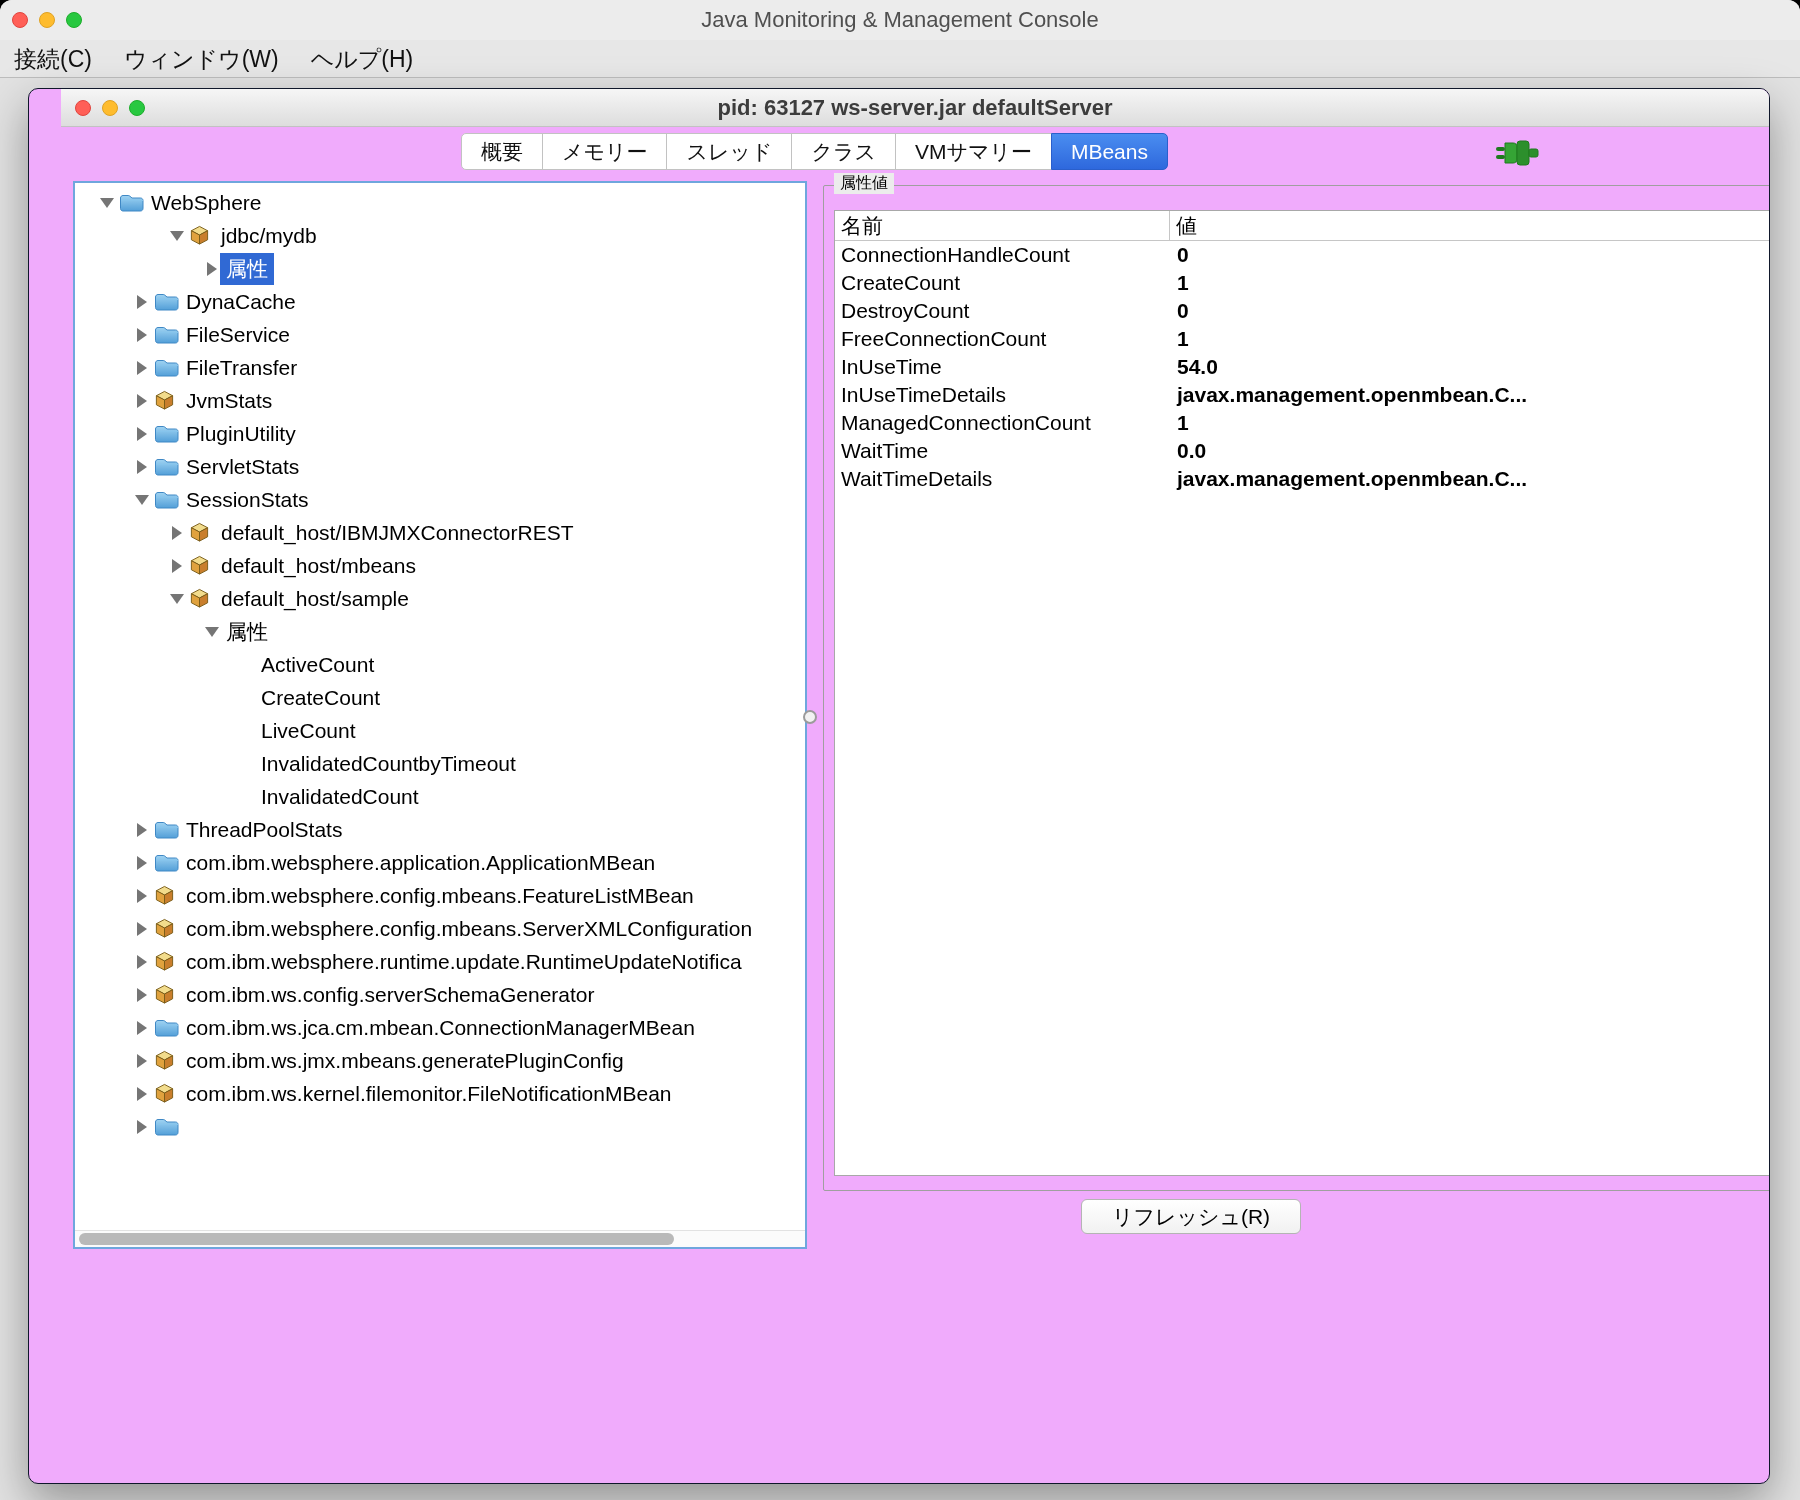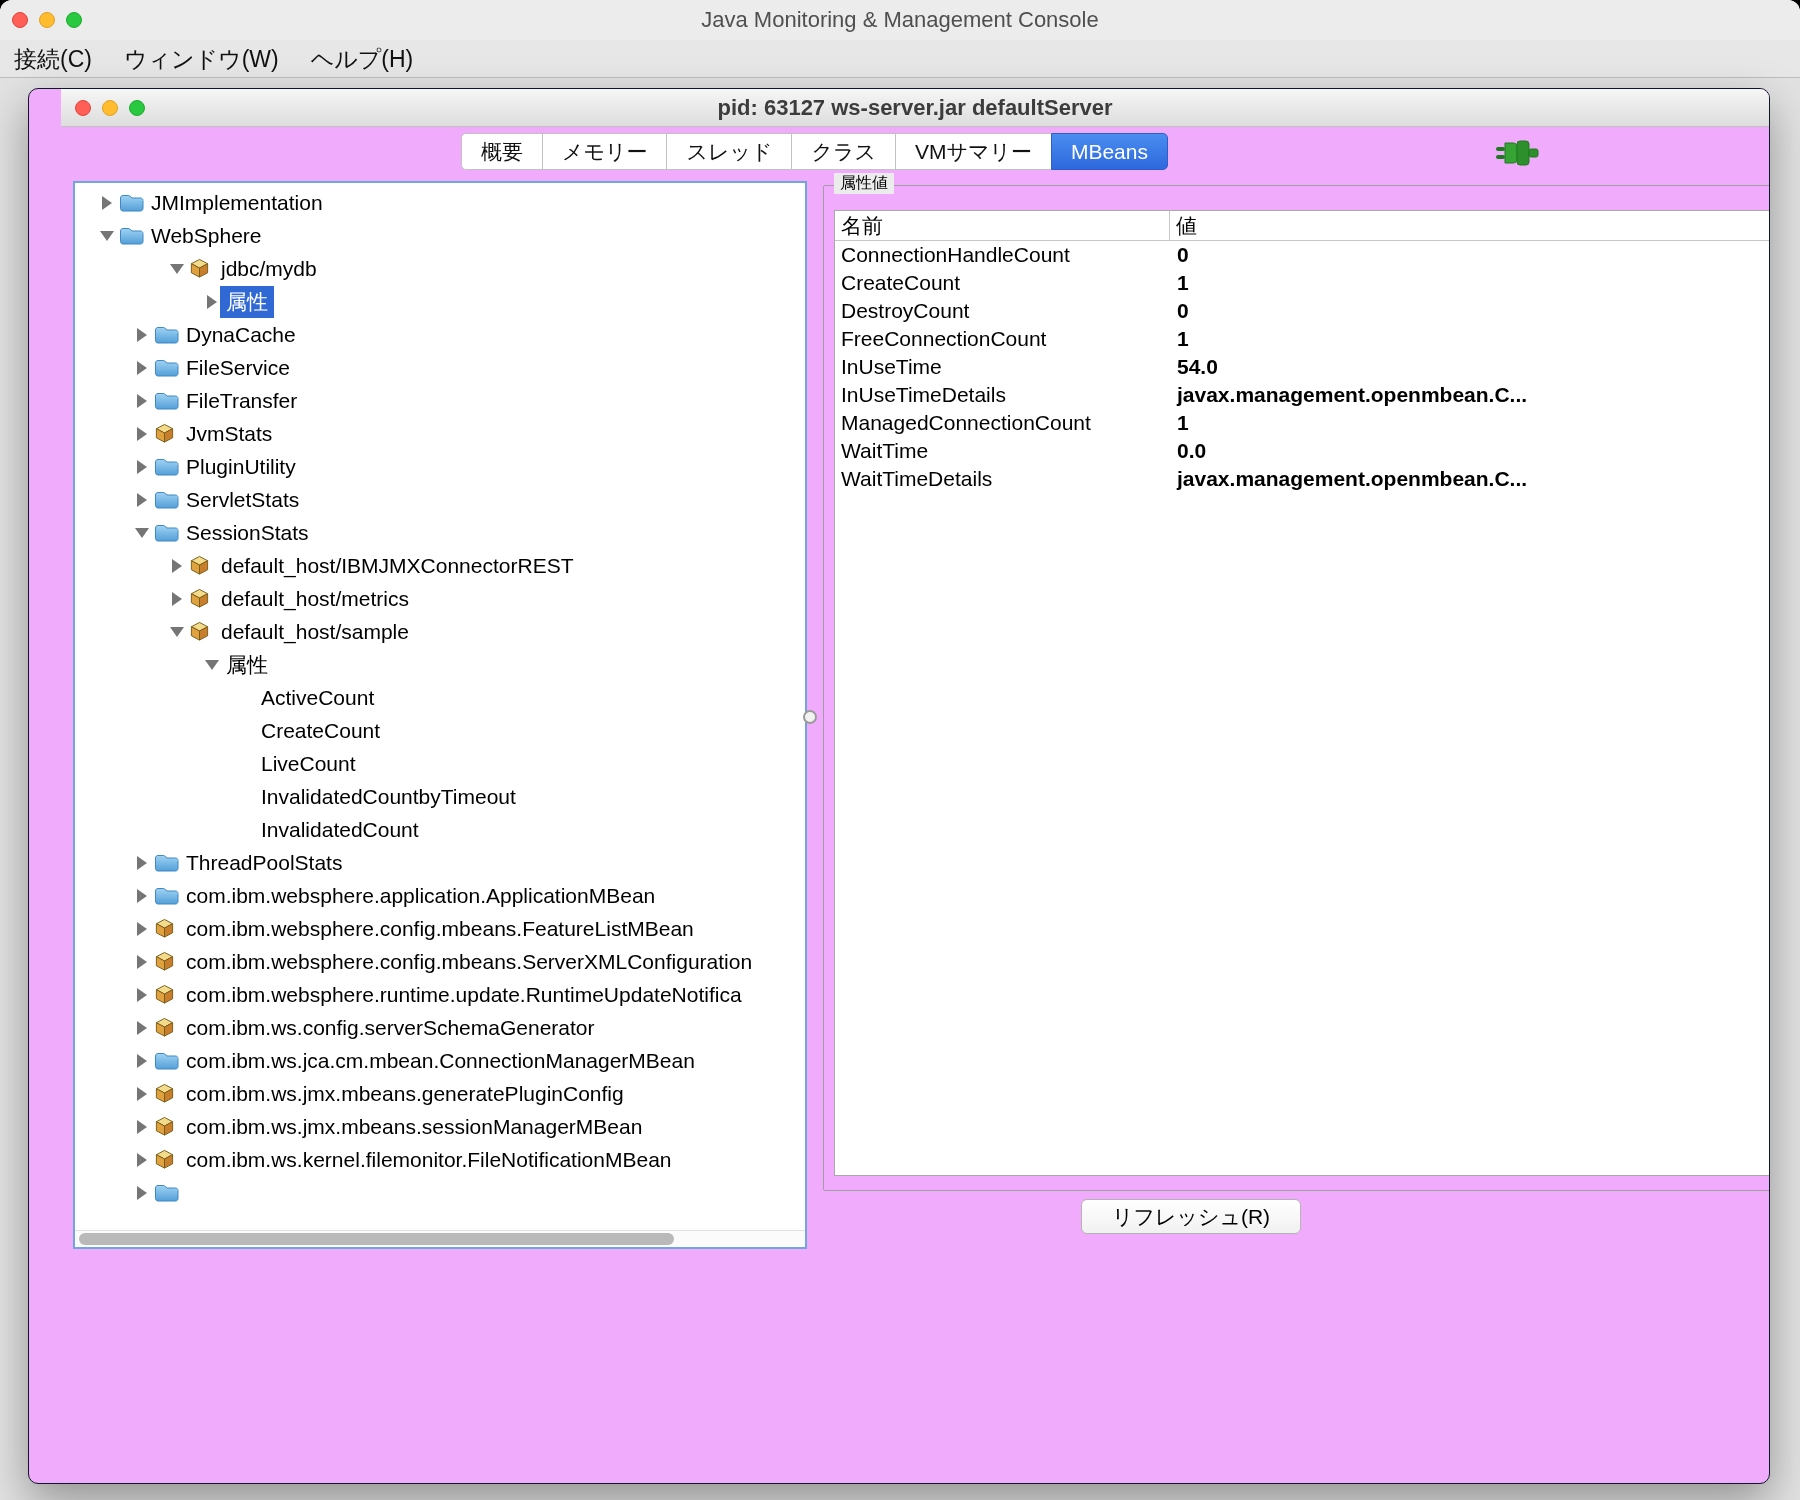--- a/index.html
+++ b/index.html
@@ -150,30 +150,20 @@
             <rect x="1" y="18" width="9" height="4" rx="2" fill="#1e7a1e"></rect>
             <path d="M10 6 h8 c2.5 0 4 1.5 4 4 v12 c0 2.5-1.5 4-4 4 h-8 z" fill="#35a435" stroke="#1e7a1e"></path>
             <rect x="22" y="4" width="12" height="24" rx="3" fill="#2c8f2c" stroke="#1e7a1e"></rect>
             <rect x="34" y="12" width="9" height="8" rx="2" fill="#2c8f2c" stroke="#1e7a1e"></rect>
           </svg>
         </div>
 
         <div class="tree-panel">
           <div class="tree" id="tree">
               <div class="tree-row" style="padding-left: 20px;">
-                <span class="tri collapsed"></span>
-                <span class="ticon">
-                  <svg width="25" height="20" viewBox="0 0 25 20">
-                    <path d="M1.5 5 C1.5 3.6 2.6 2.5 4 2.5 h5.2 c0.7 0 1.3 0.3 1.8 0.8 L13 5 h8.5 c1.4 0 2.5 1.1 2.5 2.5 v8 c0 1.4-1.1 2.5-2.5 2.5 h-17.5 c-1.4 0-2.5-1.1-2.5-2.5 Z" fill="url(#foldGrad)" stroke="#3f88c5" stroke-width="1"></path>
-                    <path d="M2 7.5 h22" stroke="#86c4ec" stroke-width="1" fill="none"></path>
-                  </svg>
-                </span>
-                <span class="tlabel">JMImplementation</span>
-              </div>
-              <div class="tree-row" style="padding-left: 20px;">
                 <span class="tri expanded"></span>
                 <span class="ticon">
                   <svg width="25" height="20" viewBox="0 0 25 20">
                     <path d="M1.5 5 C1.5 3.6 2.6 2.5 4 2.5 h5.2 c0.7 0 1.3 0.3 1.8 0.8 L13 5 h8.5 c1.4 0 2.5 1.1 2.5 2.5 v8 c0 1.4-1.1 2.5-2.5 2.5 h-17.5 c-1.4 0-2.5-1.1-2.5-2.5 Z" fill="url(#foldGrad)" stroke="#3f88c5" stroke-width="1"></path>
                     <path d="M2 7.5 h22" stroke="#86c4ec" stroke-width="1" fill="none"></path>
                   </svg>
                 </span>
                 <span class="tlabel">WebSphere</span>
               </div>
               <div class="tree-row" style="padding-left: 90px;">
@@ -275,21 +265,21 @@
               </div>
               <div class="tree-row" style="padding-left: 90px;">
                 <span class="tri collapsed"></span>
                 <span class="ticon">
                   <svg width="21" height="21" viewBox="0 0 22 22">
                     <path d="M11 1.5 L19.5 6 L11 10.5 L2.5 6 Z" fill="#f2dc8c" stroke="#7a5c18" stroke-width="1" stroke-linejoin="round"></path>
                     <path d="M2.5 6 L11 10.5 V20 L2.5 15.5 Z" fill="#e0a23e" stroke="#7a5c18" stroke-width="1" stroke-linejoin="round"></path>
                     <path d="M19.5 6 L11 10.5 V20 L19.5 15.5 Z" fill="#c97e2c" stroke="#7a5c18" stroke-width="1" stroke-linejoin="round"></path>
                   </svg>
                 </span>
-                <span class="tlabel">default_host/metrics</span>
+                <span class="tlabel">default_host/mbeans</span>
               </div>
               <div class="tree-row" style="padding-left: 90px;">
                 <span class="tri expanded"></span>
                 <span class="ticon">
                   <svg width="21" height="21" viewBox="0 0 22 22">
                     <path d="M11 1.5 L19.5 6 L11 10.5 L2.5 6 Z" fill="#f2dc8c" stroke="#7a5c18" stroke-width="1" stroke-linejoin="round"></path>
                     <path d="M2.5 6 L11 10.5 V20 L2.5 15.5 Z" fill="#e0a23e" stroke="#7a5c18" stroke-width="1" stroke-linejoin="round"></path>
                     <path d="M19.5 6 L11 10.5 V20 L19.5 15.5 Z" fill="#c97e2c" stroke="#7a5c18" stroke-width="1" stroke-linejoin="round"></path>
                   </svg>
                 </span>
@@ -396,31 +386,20 @@
               <div class="tree-row" style="padding-left: 55px;">
                 <span class="tri collapsed"></span>
                 <span class="ticon">
                   <svg width="21" height="21" viewBox="0 0 22 22">
                     <path d="M11 1.5 L19.5 6 L11 10.5 L2.5 6 Z" fill="#f2dc8c" stroke="#7a5c18" stroke-width="1" stroke-linejoin="round"></path>
                     <path d="M2.5 6 L11 10.5 V20 L2.5 15.5 Z" fill="#e0a23e" stroke="#7a5c18" stroke-width="1" stroke-linejoin="round"></path>
                     <path d="M19.5 6 L11 10.5 V20 L19.5 15.5 Z" fill="#c97e2c" stroke="#7a5c18" stroke-width="1" stroke-linejoin="round"></path>
                   </svg>
                 </span>
                 <span class="tlabel">com.ibm.ws.jmx.mbeans.generatePluginConfig</span>
-              </div>
-              <div class="tree-row" style="padding-left: 55px;">
-                <span class="tri collapsed"></span>
-                <span class="ticon">
-                  <svg width="21" height="21" viewBox="0 0 22 22">
-                    <path d="M11 1.5 L19.5 6 L11 10.5 L2.5 6 Z" fill="#f2dc8c" stroke="#7a5c18" stroke-width="1" stroke-linejoin="round"></path>
-                    <path d="M2.5 6 L11 10.5 V20 L2.5 15.5 Z" fill="#e0a23e" stroke="#7a5c18" stroke-width="1" stroke-linejoin="round"></path>
-                    <path d="M19.5 6 L11 10.5 V20 L19.5 15.5 Z" fill="#c97e2c" stroke="#7a5c18" stroke-width="1" stroke-linejoin="round"></path>
-                  </svg>
-                </span>
-                <span class="tlabel">com.ibm.ws.jmx.mbeans.sessionManagerMBean</span>
               </div>
               <div class="tree-row" style="padding-left: 55px;">
                 <span class="tri collapsed"></span>
                 <span class="ticon">
                   <svg width="21" height="21" viewBox="0 0 22 22">
                     <path d="M11 1.5 L19.5 6 L11 10.5 L2.5 6 Z" fill="#f2dc8c" stroke="#7a5c18" stroke-width="1" stroke-linejoin="round"></path>
                     <path d="M2.5 6 L11 10.5 V20 L2.5 15.5 Z" fill="#e0a23e" stroke="#7a5c18" stroke-width="1" stroke-linejoin="round"></path>
                     <path d="M19.5 6 L11 10.5 V20 L19.5 15.5 Z" fill="#c97e2c" stroke="#7a5c18" stroke-width="1" stroke-linejoin="round"></path>
                   </svg>
                 </span>

